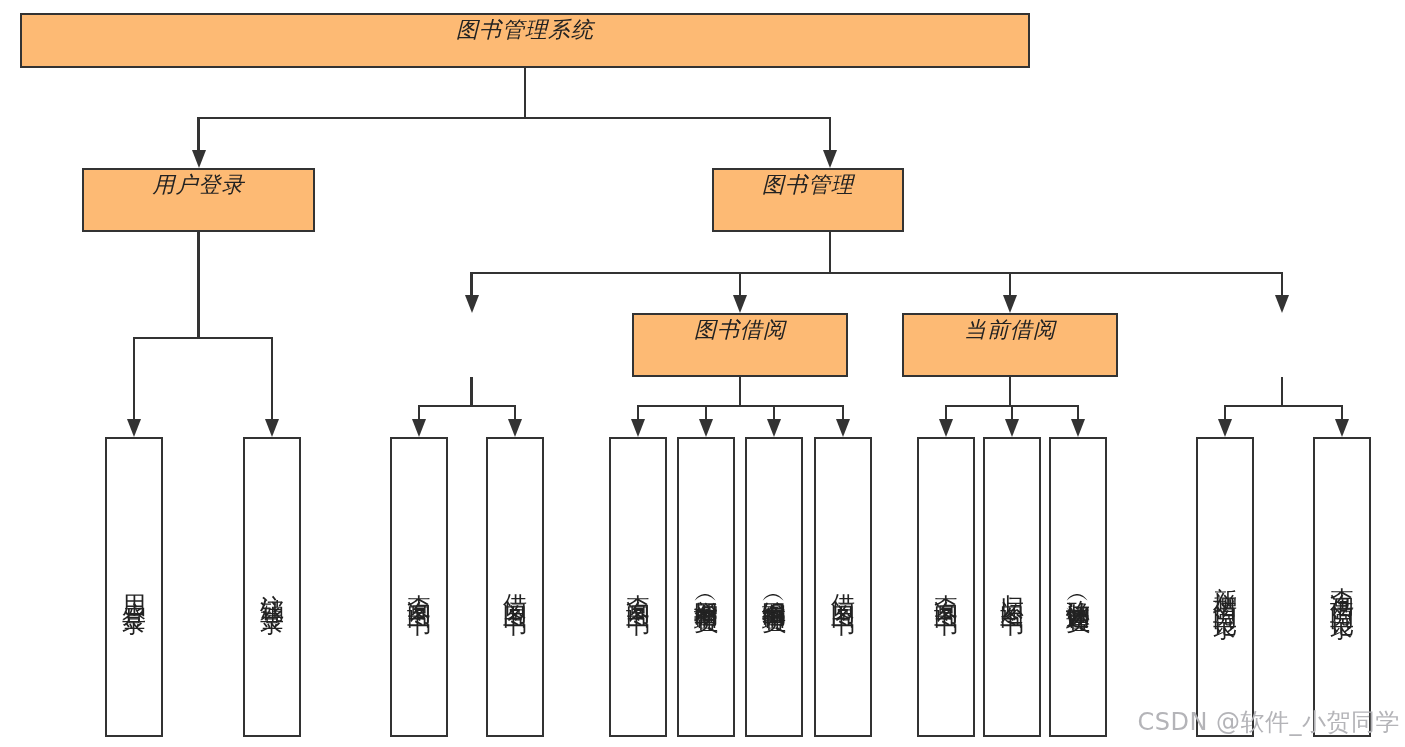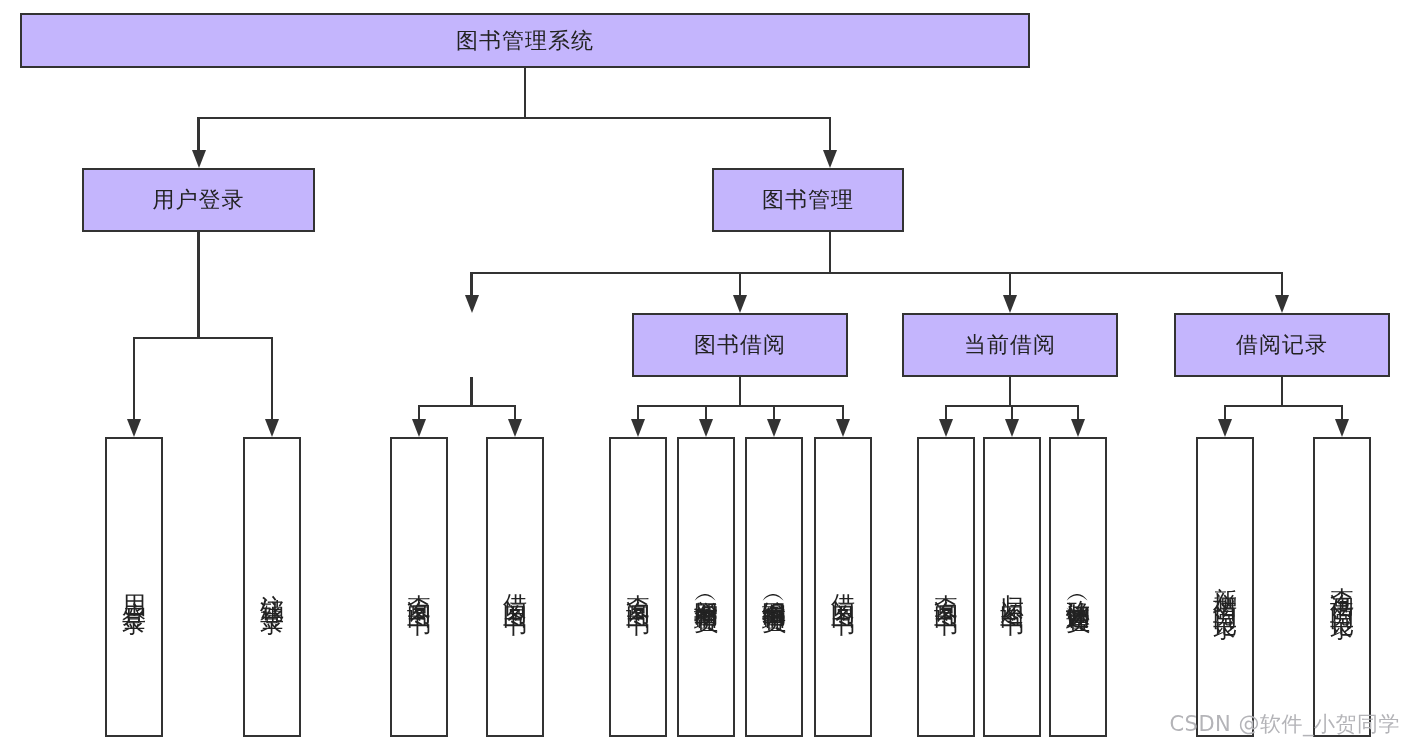--- a/index.html
+++ b/index.html
@@ -11,29 +11,29 @@
   #canvas {
     position: relative;
     width: 1405px;
     height: 747px;
     background: var(--bg, #ffffff);
     overflow: hidden;
   }
   .node {
     position: absolute;
     box-sizing: border-box;
-    background: #c4b5fd;
+    background: #fdba74;
     border: 2.5px solid var(--line, #333333);
     display: flex;
-    align-items: center;
     justify-content: center;
     color: var(--text, #222222);
     font-size: 22px;
     letter-spacing: 1px;
     z-index: 2;
+    font-style: italic;
   }
   .node.root { border-width: 2px; }
   .leaf {
     position: absolute;
     box-sizing: border-box;
     background: #ffffff;
     border: 2.5px solid var(--line, #333333);
     top: 437px;
     width: 58px;
     height: 300px;
@@ -62,21 +62,21 @@
     height: 0;
     border-left: 7px solid transparent;
     border-right: 7px solid transparent;
     border-top: 18px solid var(--line, #333333);
     z-index: 1;
   }
   .watermark {
     position: absolute;
     right: 5px;
     bottom: 9px;
-    font-size: 21px;
+    font-size: 24px;
     color: var(--wm, #b4b4b8);
     z-index: 5;
     letter-spacing: 0.5px;
   }
 </style>
 </head>
 <body>
 
 <div id="canvas" style="--line: #333333; --text: #222222; --wm: #b4b4b8; --bg: #ffffff;">
 
@@ -89,23 +89,20 @@
   </div>
   <div class="node" style="left:712px; top:168px; width:192px; height:64px;">
     <span>图书管理</span>
   </div>
 
   <div class="node" style="left:902px; top:313px; width:216px; height:64px;">
     <span>当前借阅</span>
   </div>
   <div class="node" style="left:632px; top:313px; width:216px; height:64px;">
     <span>图书借阅</span>
-  </div>
-  <div class="node" style="left:1174px; top:313px; width:216px; height:64px;">
-    <span>借阅记录</span>
   </div>
 
   <div class="leaf" style="left:105px;">
     <span class="vtext">用户登录</span>
   </div>
   <div class="leaf" style="left:243px;">
     <span class="vtext">注销登录</span>
   </div>
 
   <div class="leaf" style="left:390px;">

